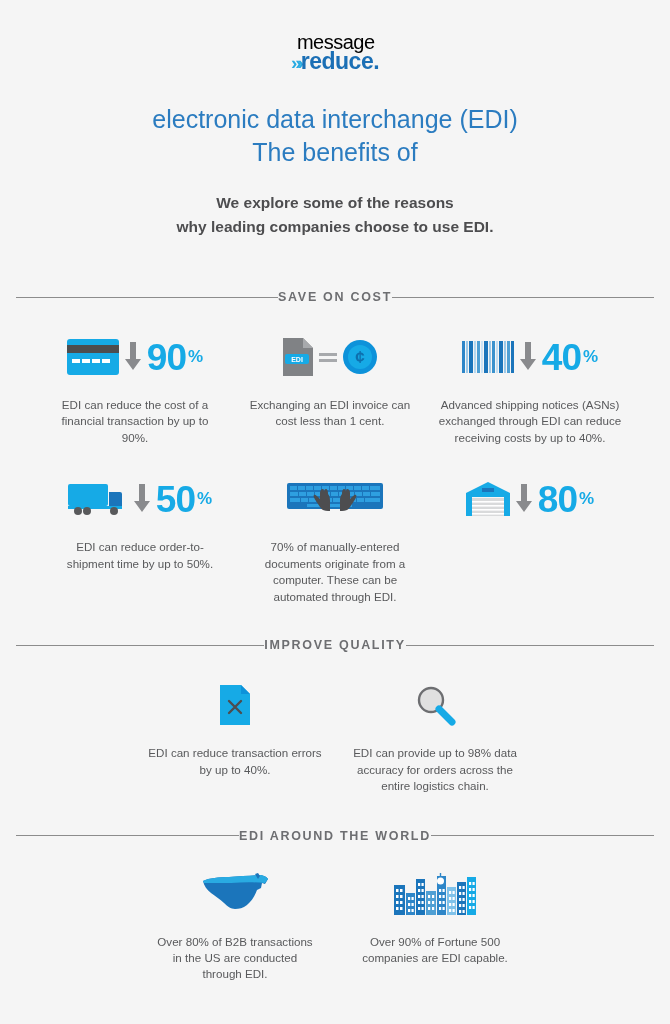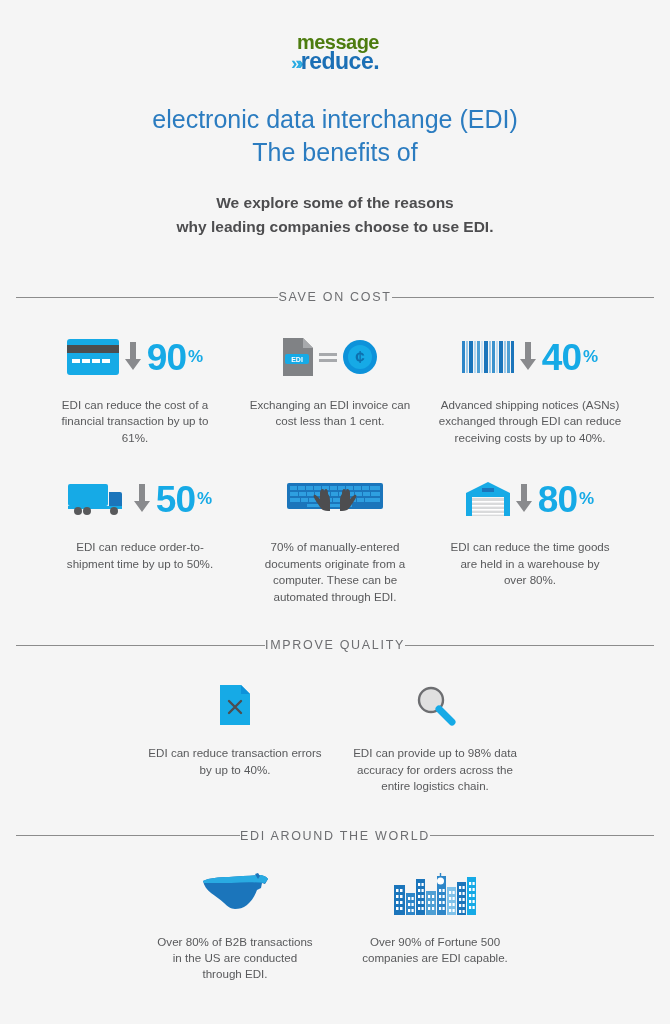--- a/index.html
+++ b/index.html
@@ -9,21 +9,21 @@
     font-family:"Liberation Sans", sans-serif;
     color:#58595b;
     overflow:hidden;
   }
   .page { position:relative; width:670px; height:1024px; background:#f5f5f5; }
 
   
   .logo-wrap { padding-top:32px; text-align:center; }
   .logo { display:inline-block; position:relative; line-height:1; }
   .logo-top {
-    font-size:20px; font-weight:bold; color:#4d7c0f;
+    font-size:20px; font-weight:normal; color:#000000;
     letter-spacing:-0.5px; display:block; text-align:left;
     padding-left:6px;
   }
   .logo-bottom {
     display:block; margin-top:-2px; white-space:nowrap;
     font-size:23px; font-weight:bold; color:#1b6fb5; letter-spacing:-0.5px;
   }
   .chev { color:#29abe2; font-size:19px; letter-spacing:-4px; margin-right:1px; }
 
   
@@ -32,21 +32,21 @@
     font-size:25px; line-height:1.32; color:#2b7cc0; font-weight:normal;
   }
   .subtitle {
     margin-top:22px; text-align:center;
     font-size:15.5px; line-height:1.55; color:#4d4d4f; font-weight:bold;
   }
 
   
   .section-head {
     display:flex; align-items:center; justify-content:center;
-    padding:0 16px;
+    padding:0 16px;font-weight:bold;
   }
   .section-head .rule { flex:1; height:1px; background:#8c8c8c; }
   .section-head .label {
     font-size:12.5px; letter-spacing:1.7px; color:#6d6e71; white-space:nowrap;
   }
 
   
   .row { display:flex; justify-content:center; }
   .card { text-align:center; padding:0 8px; }
   .icon-line {
@@ -103,21 +103,21 @@
           <rect x="35" y="20" width="8" height="4" fill="#ffffff"></rect>
         </svg>
         <svg class="arrow-dn" width="16" height="30" viewBox="0 0 16 30">
           <path d="M5 0 h6 v17 h5 L8 28 L0 17 h5 z" fill="#898a8d"></path>
         </svg>
         <span class="stat">
           <span class="stat-num">90</span>
           <span class="stat-pct">%</span>
         </span>
       </div>
-      <div class="caption" style="max-width:150px;margin-left:auto;margin-right:auto;">EDI can reduce the cost of a financial transaction by up to 61%.</div>
+      <div class="caption" style="max-width:150px;margin-left:auto;margin-right:auto;">EDI can reduce the cost of a financial transaction by up to 90%.</div>
     </div>
 
     <div class="card" style="width:190px;">
       <div class="icon-line">
         <svg width="30" height="38" viewBox="0 0 30 38">
           <path d="M0 0 h20 l10 10 v28 H0 z" fill="#808285"></path>
           <path d="M20 0 l10 10 h-10 z" fill="#a7a9ac"></path>
           <rect x="2" y="16" width="24" height="10" rx="2" fill="#16aae6"></rect>
           <text x="14" y="24" font-family="Liberation Sans, sans-serif" font-size="7" font-weight="bold" fill="#ffffff" text-anchor="middle">EDI</text>
         </svg>
@@ -252,21 +252,20 @@
           <rect x="16" y="6" width="12" height="4" fill="#1b75bb"></rect>
         </svg>
         <svg class="arrow-dn" width="16" height="30" viewBox="0 0 16 30">
           <path d="M5 0 h6 v17 h5 L8 28 L0 17 h5 z" fill="#898a8d"></path>
         </svg>
         <span class="stat">
           <span class="stat-num">80</span>
           <span class="stat-pct">%</span>
         </span>
       </div>
-      <div class="caption" style="max-width:160px;margin-left:auto;margin-right:auto;">EDI can reduce the time goods are held in a warehouse by over 80%.</div>
     </div>
   </div>
 
   <div style="margin-top:33px;" class="section-head">
     <span class="rule"></span>
     <span class="label">IMPROVE QUALITY</span>
     <span class="rule"></span>
   </div>
 
   <div class="row" style="margin-top:26px;">

